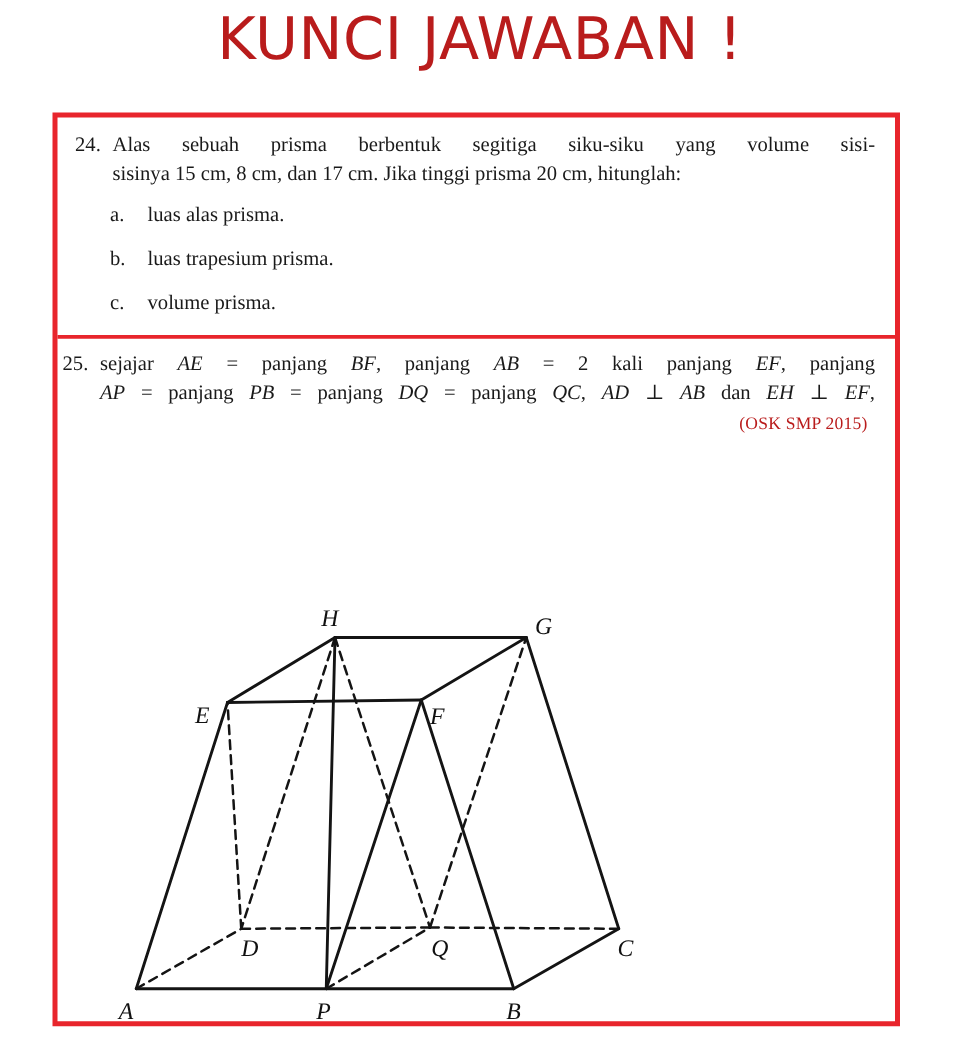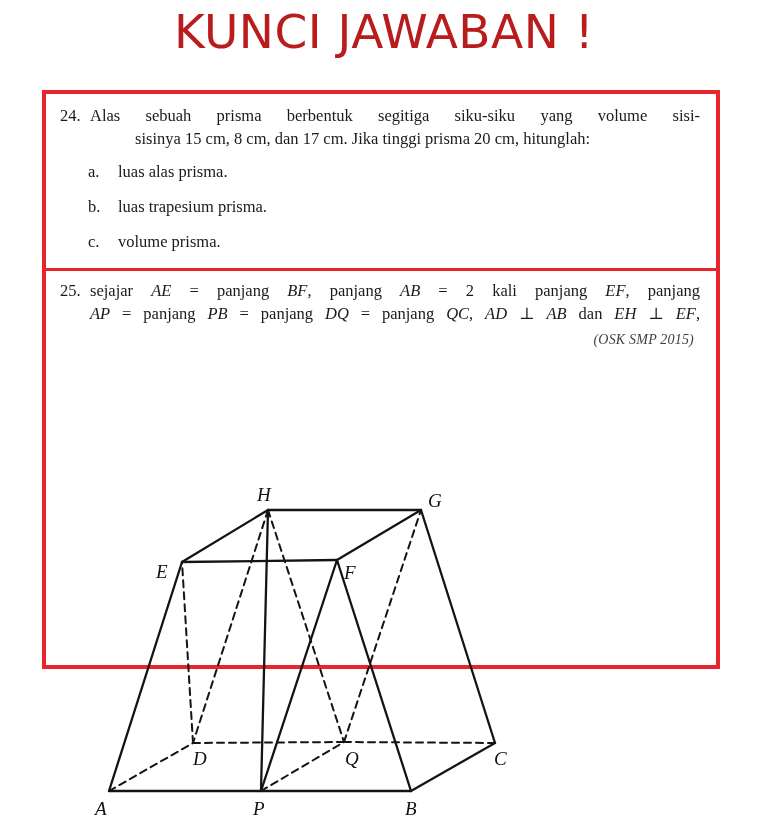--- a/index.html
+++ b/index.html
@@ -30,36 +30,36 @@
     line-height: 1;
     white-space: nowrap;
   }
 
   
   .answer-frame {
     position: absolute;
     left: 42px;
     top: 90px;
     width: 678px;
-    height: 579px;
+    height: 731px;
     border: 4px solid #e8252c;
     box-sizing: border-box;
     background: #ffffff;
   }
 
   .q-block {
     position: relative;
     box-sizing: border-box;
   }
   .q-block.first {
     border-bottom: 3px solid #e8252c;
     padding: 10px 16px 14px 14px;
   }
   .q-block.second {
-    padding: 8px 16px 0 14px;
+    padding: 8px 16px 0 4px;
   }
 
   
   .q-row {
     display: flex;
     align-items: flex-start;
   }
   .q-num {
     flex: 0 0 auto;
     width: 30px;
@@ -77,21 +77,20 @@
     text-justify: inter-word;
   }
   .q-body .just-line {
     text-align: justify;
     text-align-last: justify;
     display: block;
   }
   .q-body .last-line {
     text-align: left;
     display: block;
-    margin-left: 45px;
   }
 
   
   .sub-list {
     margin-top: 11px;
     padding-left: 28px;
   }
   .sub-item {
     display: flex;
     align-items: flex-start;
@@ -104,23 +103,22 @@
     flex: 0 0 auto;
     width: 30px;
   }
   .sub-text { flex: 1 1 auto; }
 
   .ital { font-style: italic; }
 
   
   .source-line {
     text-align: right;
-    font-style: italic;
     font-size: 14px;
-    color: #404040;
+    color: #b91c1c;
     margin-top: 6px;
     padding-right: 6px;
     letter-spacing: 0.2px;
   }
 
   
   .figure-wrap {
     position: absolute;
     left: 0;
     top: 0;

